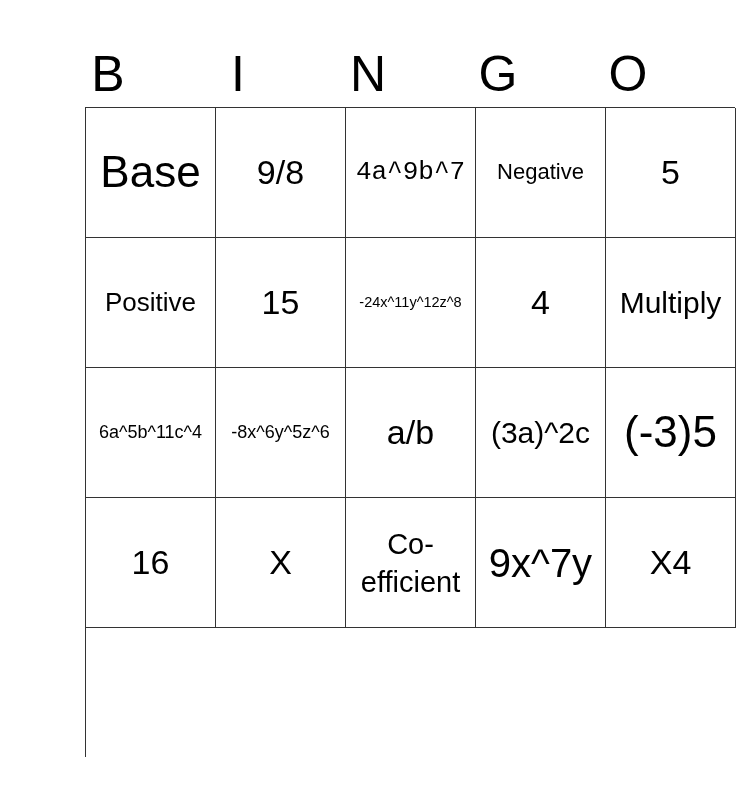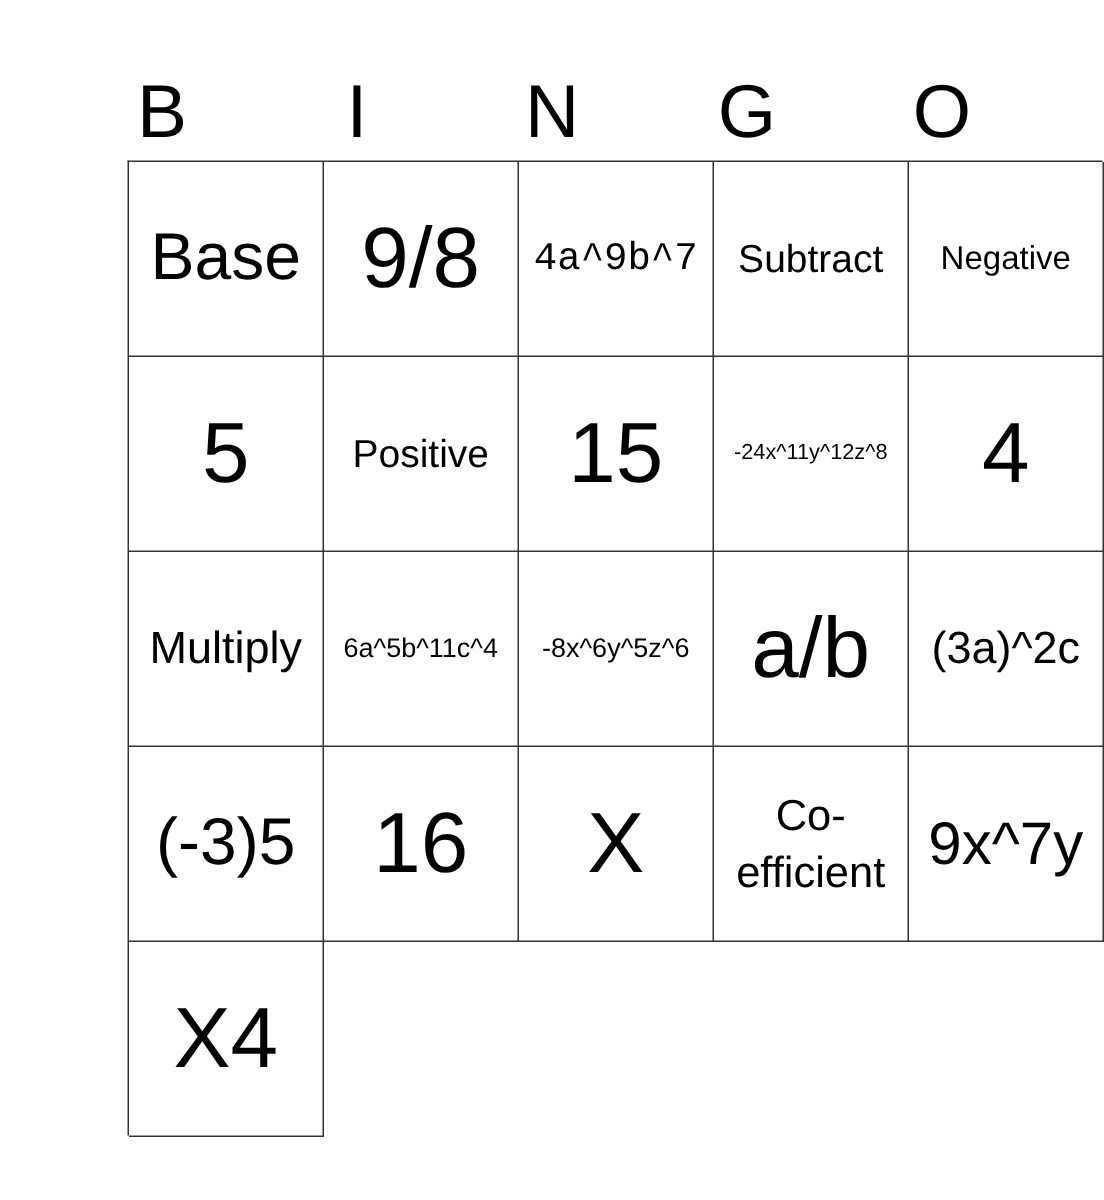--- a/index.html
+++ b/index.html
@@ -4,21 +4,21 @@
   <style>
     html, body { margin: 0; padding: 0; background: #ffffff; }
     body { width: 736px; height: 800px; position: relative; font-family: "Liberation Sans", sans-serif; color: #000; }
     .header { position: absolute; left: 43px; top: 40px; width: 650px; height: 68px; display: flex; }
     .header span { width: 130px; text-align: center; font-size: 50px; line-height: 68px; }
     .grid { position: absolute; left: 43px; top: 107px; width: 650px; height: 650px;
             display: grid; grid-template-columns: repeat(5, 130px); grid-template-rows: repeat(5, 130px);
             border-top: 1.5px solid #333; border-left: 1.5px solid #333; box-sizing: border-box; margin-left: 42px; }
     .cell { border-right: 1.5px solid #333; border-bottom: 1.5px solid #333; box-sizing: border-box;
             display: flex; align-items: center; justify-content: center; text-align: center; overflow: hidden; line-height: 1.1; }
-    .s-xl { font-size: 57px; }
+    .s-xl { font-size: 34px; }
     .s-lg { font-size: 44px; }
     .s-ml { font-size: 40px; }
     .s-md { font-size: 30px; }
     .s-sm { font-size: 26px; }
     .s-xs { font-size: 22px; }
     .s-xxs { font-size: 18px; }
     .s-tiny { font-size: 14.5px; }
     .s-coef { font-size: 29px; line-height: 38px; }
   </style>
 </head>
@@ -34,23 +34,20 @@
 
 <div class="grid" id="grid">
     <div class="cell s-lg">
       <span style="white-space: pre-line;">Base</span>
     </div>
     <div class="cell s-xl">
       <span style="white-space: pre-line;">9/8</span>
     </div>
     <div class="cell s-sm">
       <span style="white-space: pre-line; font-family: Liberation Mono, monospace;">4a^9b^7</span>
-    </div>
-    <div class="cell s-sm">
-      <span style="white-space: pre-line;">Subtract</span>
     </div>
     <div class="cell s-xs">
       <span style="white-space: pre-line;">Negative</span>
     </div>
     <div class="cell s-xl">
       <span style="white-space: pre-line;">5</span>
     </div>
     <div class="cell s-sm">
       <span style="white-space: pre-line;">Positive</span>
     </div>

